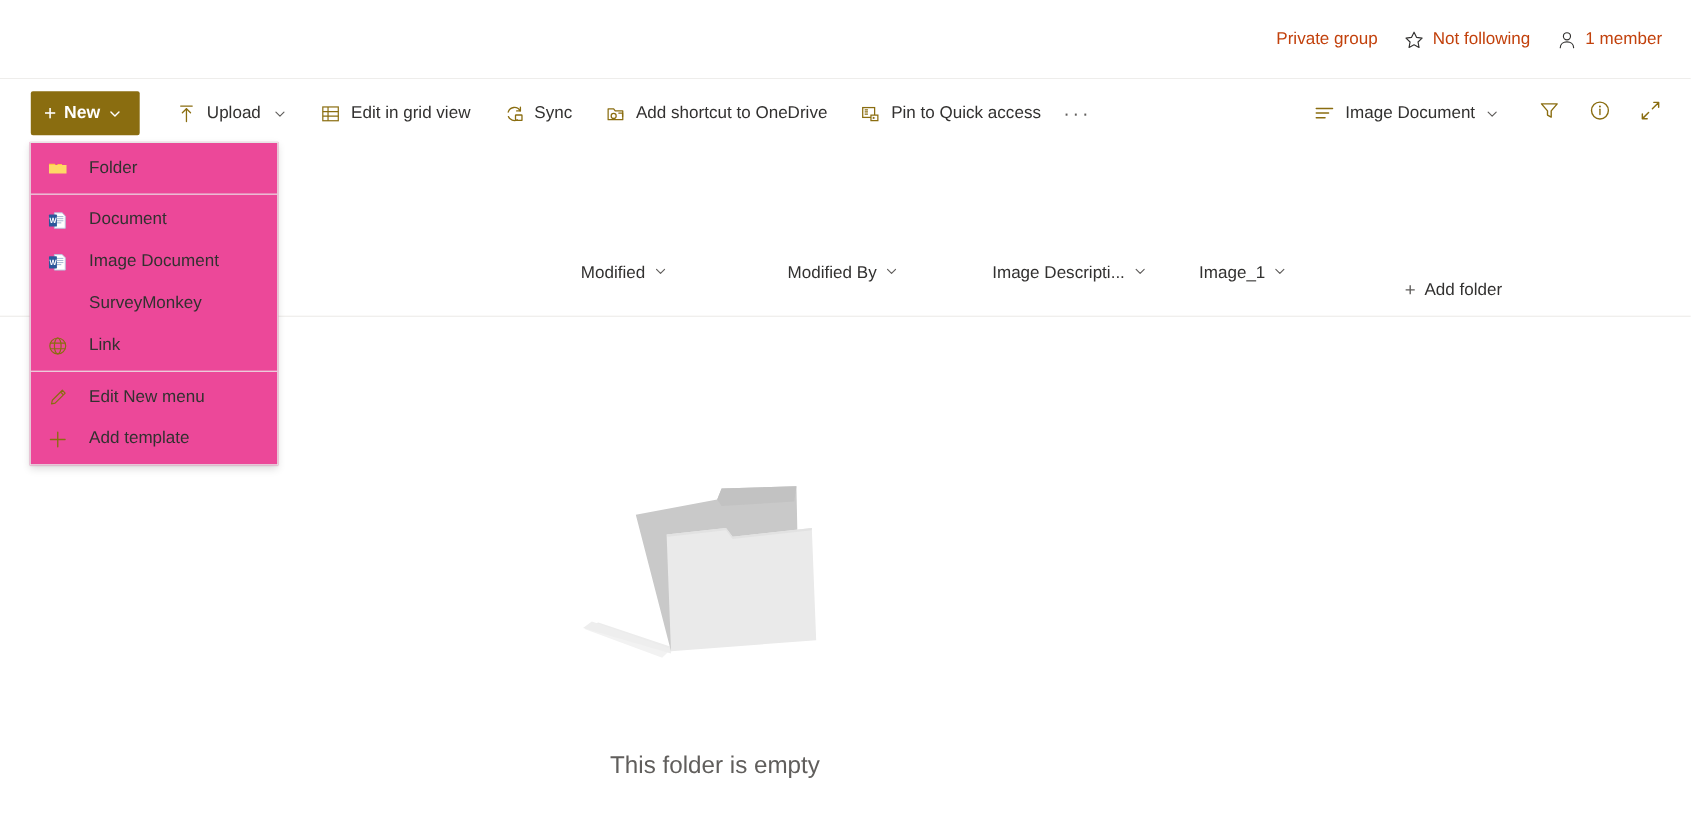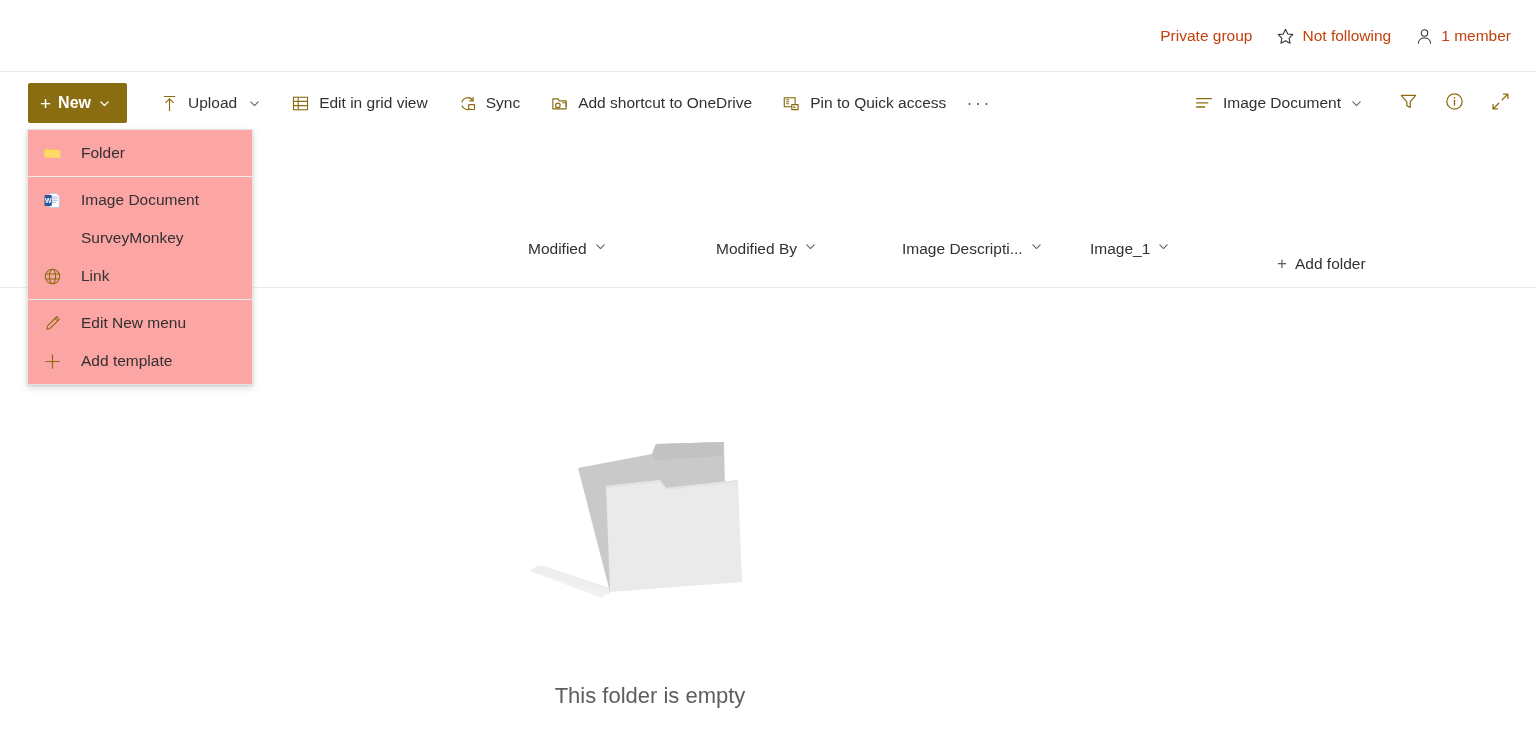--- a/index.html
+++ b/index.html
@@ -118,21 +118,21 @@
   .empty-illustration { width: 240px; height: 185px; }
   .empty-text {
     margin-top: 58px;
     font-size: 22px; color: #605e5c;
   }
 
   
   .new-menu {
     position: absolute; left: 27px; top: 129px;
     width: 226px;
-    background: #fca5a5;
+    background: #ec4899;
     border: 1px solid #e6e6e6;
     box-shadow: 0 3.2px 7.2px rgba(0,0,0,0.132), 0 0.6px 1.8px rgba(0,0,0,0.108);
     padding: 0;
     z-index: 40;
   }
   .menu-section { padding: 4px 0; }
   .menu-divider { height: 1px; background: #ebebeb; margin: 0; }
   .menu-item {
     display: flex; align-items: center;
     height: 38px; padding: 0 10px 0 14px;
@@ -381,30 +381,41 @@
         </svg>
       </span>
       <span class="mi-label">Folder</span>
     </div>
   </div>
 
   <div class="menu-divider"></div>
 
   <div class="menu-section">
 
-
     <div class="menu-item">
       <span class="mi-icon">
         <svg width="19" height="19" viewBox="0 0 20 20" fill="none">
           <path d="M6.8 2.6h7.4l3 3v11.8H6.8z" fill="#ffffff" stroke="#b8c6dd" stroke-width="0.9"></path>
           <path d="M8.8 6.2h6.6M8.8 8.2h6.6M8.8 10.2h6.6M8.8 12.2h4.6" stroke="#9fb2ce" stroke-width="0.9"></path>
           <rect x="1.6" y="4.2" width="7.6" height="11.6" rx="0.7" fill="#2b579a"></rect>
           <text x="5.4" y="12.4" font-family="Liberation Sans, sans-serif" font-size="7.2" font-weight="bold" fill="#ffffff" text-anchor="middle">W</text>
         </svg>
       </span>
+      <span class="mi-label">Document</span>
+    </div>
+
+    <div class="menu-item">
+      <span class="mi-icon">
+        <svg width="19" height="19" viewBox="0 0 20 20" fill="none">
+          <path d="M6.8 2.6h7.4l3 3v11.8H6.8z" fill="#ffffff" stroke="#b8c6dd" stroke-width="0.9"></path>
+          <path d="M8.8 6.2h6.6M8.8 8.2h6.6M8.8 10.2h6.6M8.8 12.2h4.6" stroke="#9fb2ce" stroke-width="0.9"></path>
+          <rect x="1.6" y="4.2" width="7.6" height="11.6" rx="0.7" fill="#2b579a"></rect>
+          <text x="5.4" y="12.4" font-family="Liberation Sans, sans-serif" font-size="7.2" font-weight="bold" fill="#ffffff" text-anchor="middle">W</text>
+        </svg>
+      </span>
       <span class="mi-label">Image Document</span>
     </div>
 
     <div class="menu-item">
       <span class="mi-icon"></span>
       <span class="mi-label">SurveyMonkey</span>
     </div>
 
     <div class="menu-item">
       <span class="mi-icon gold">

